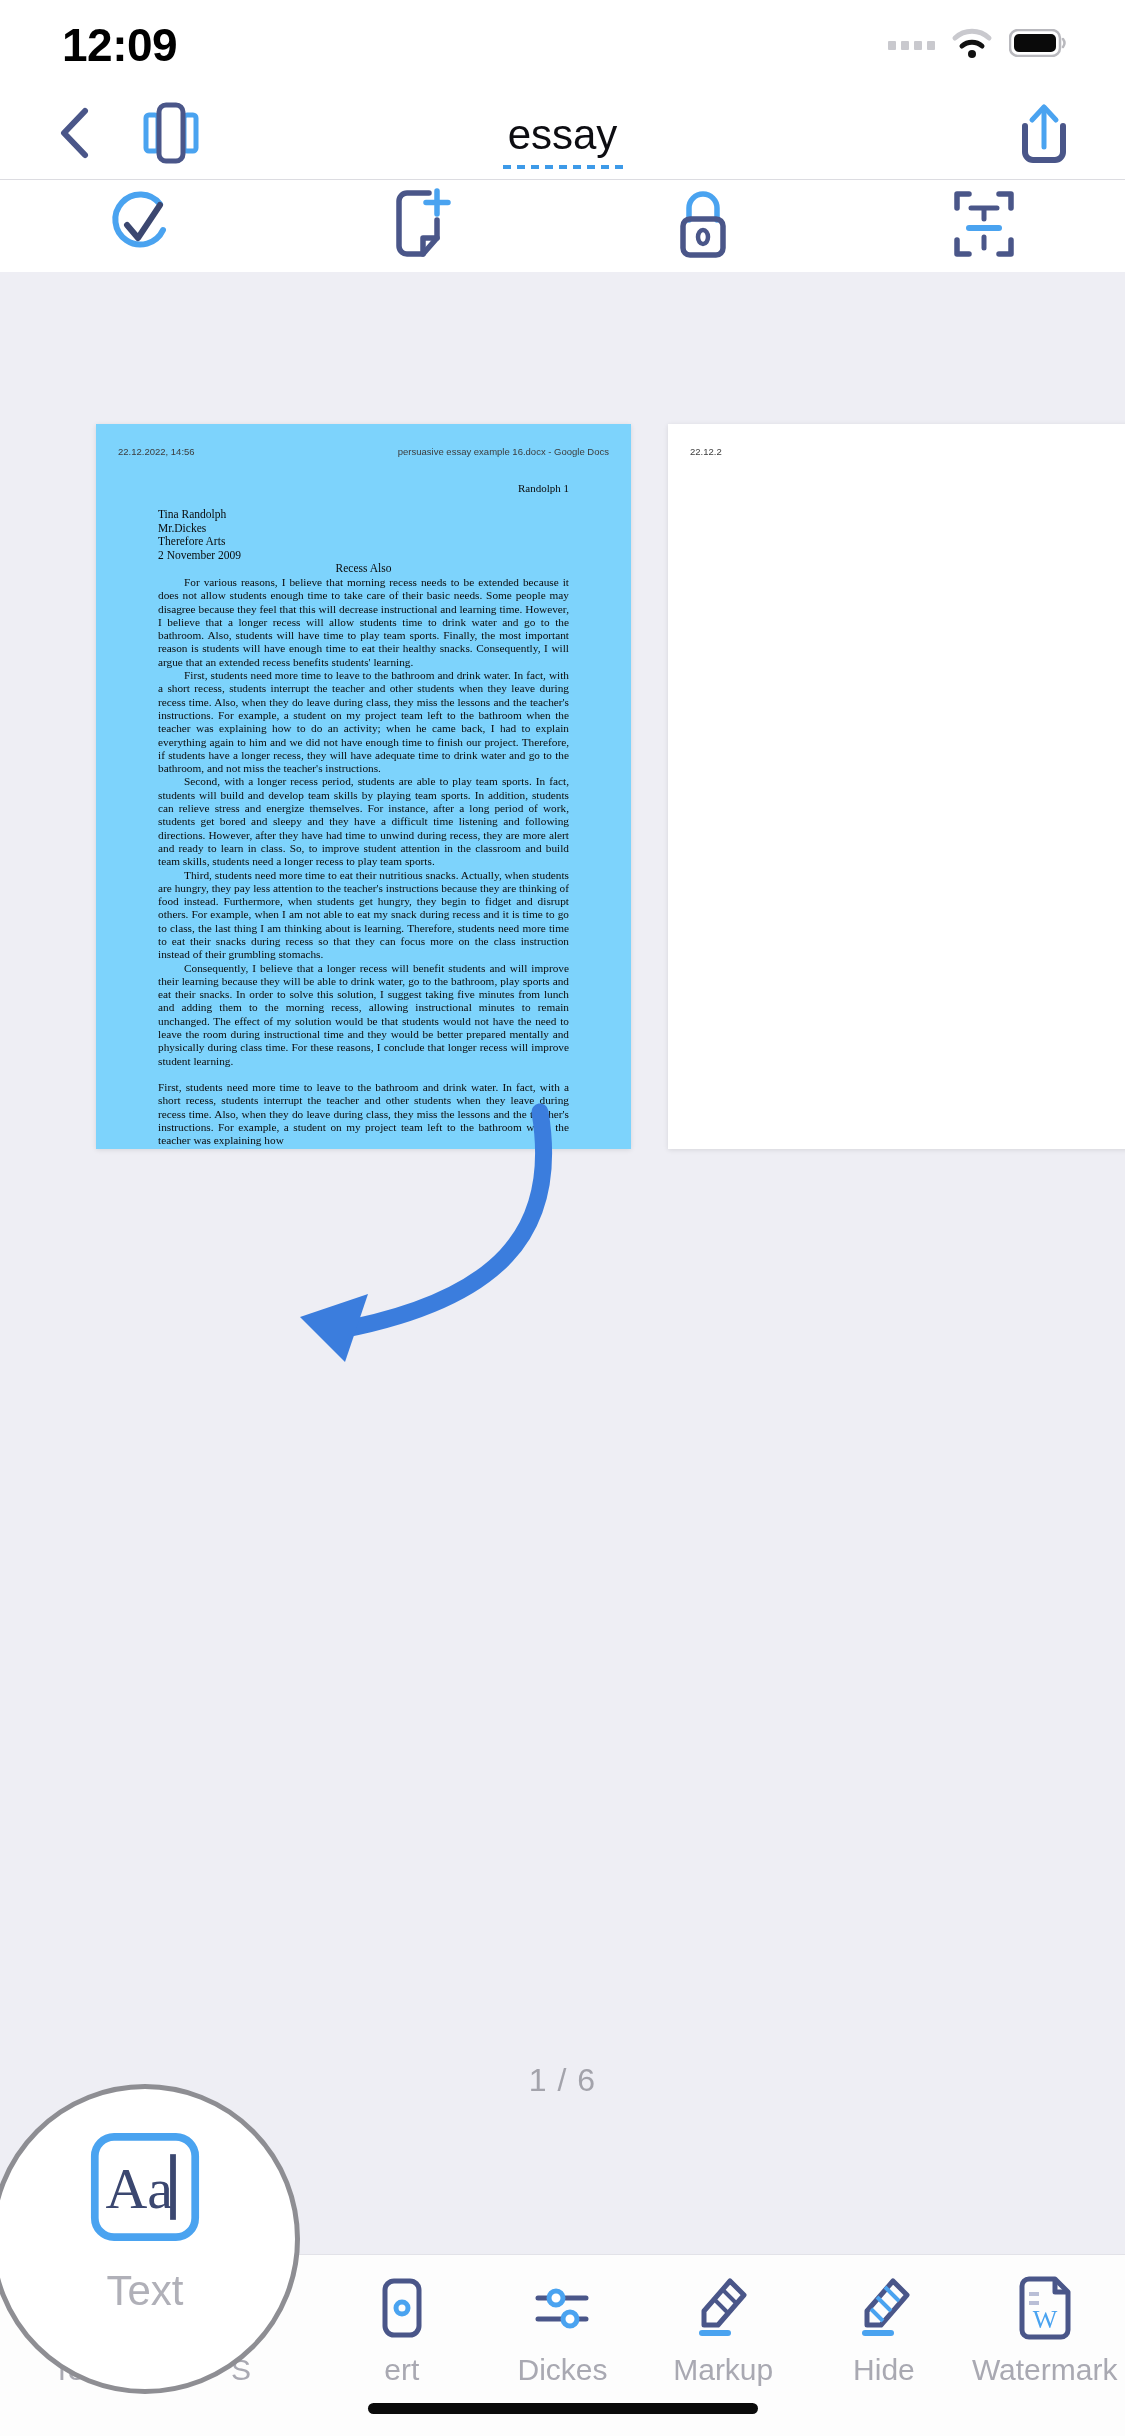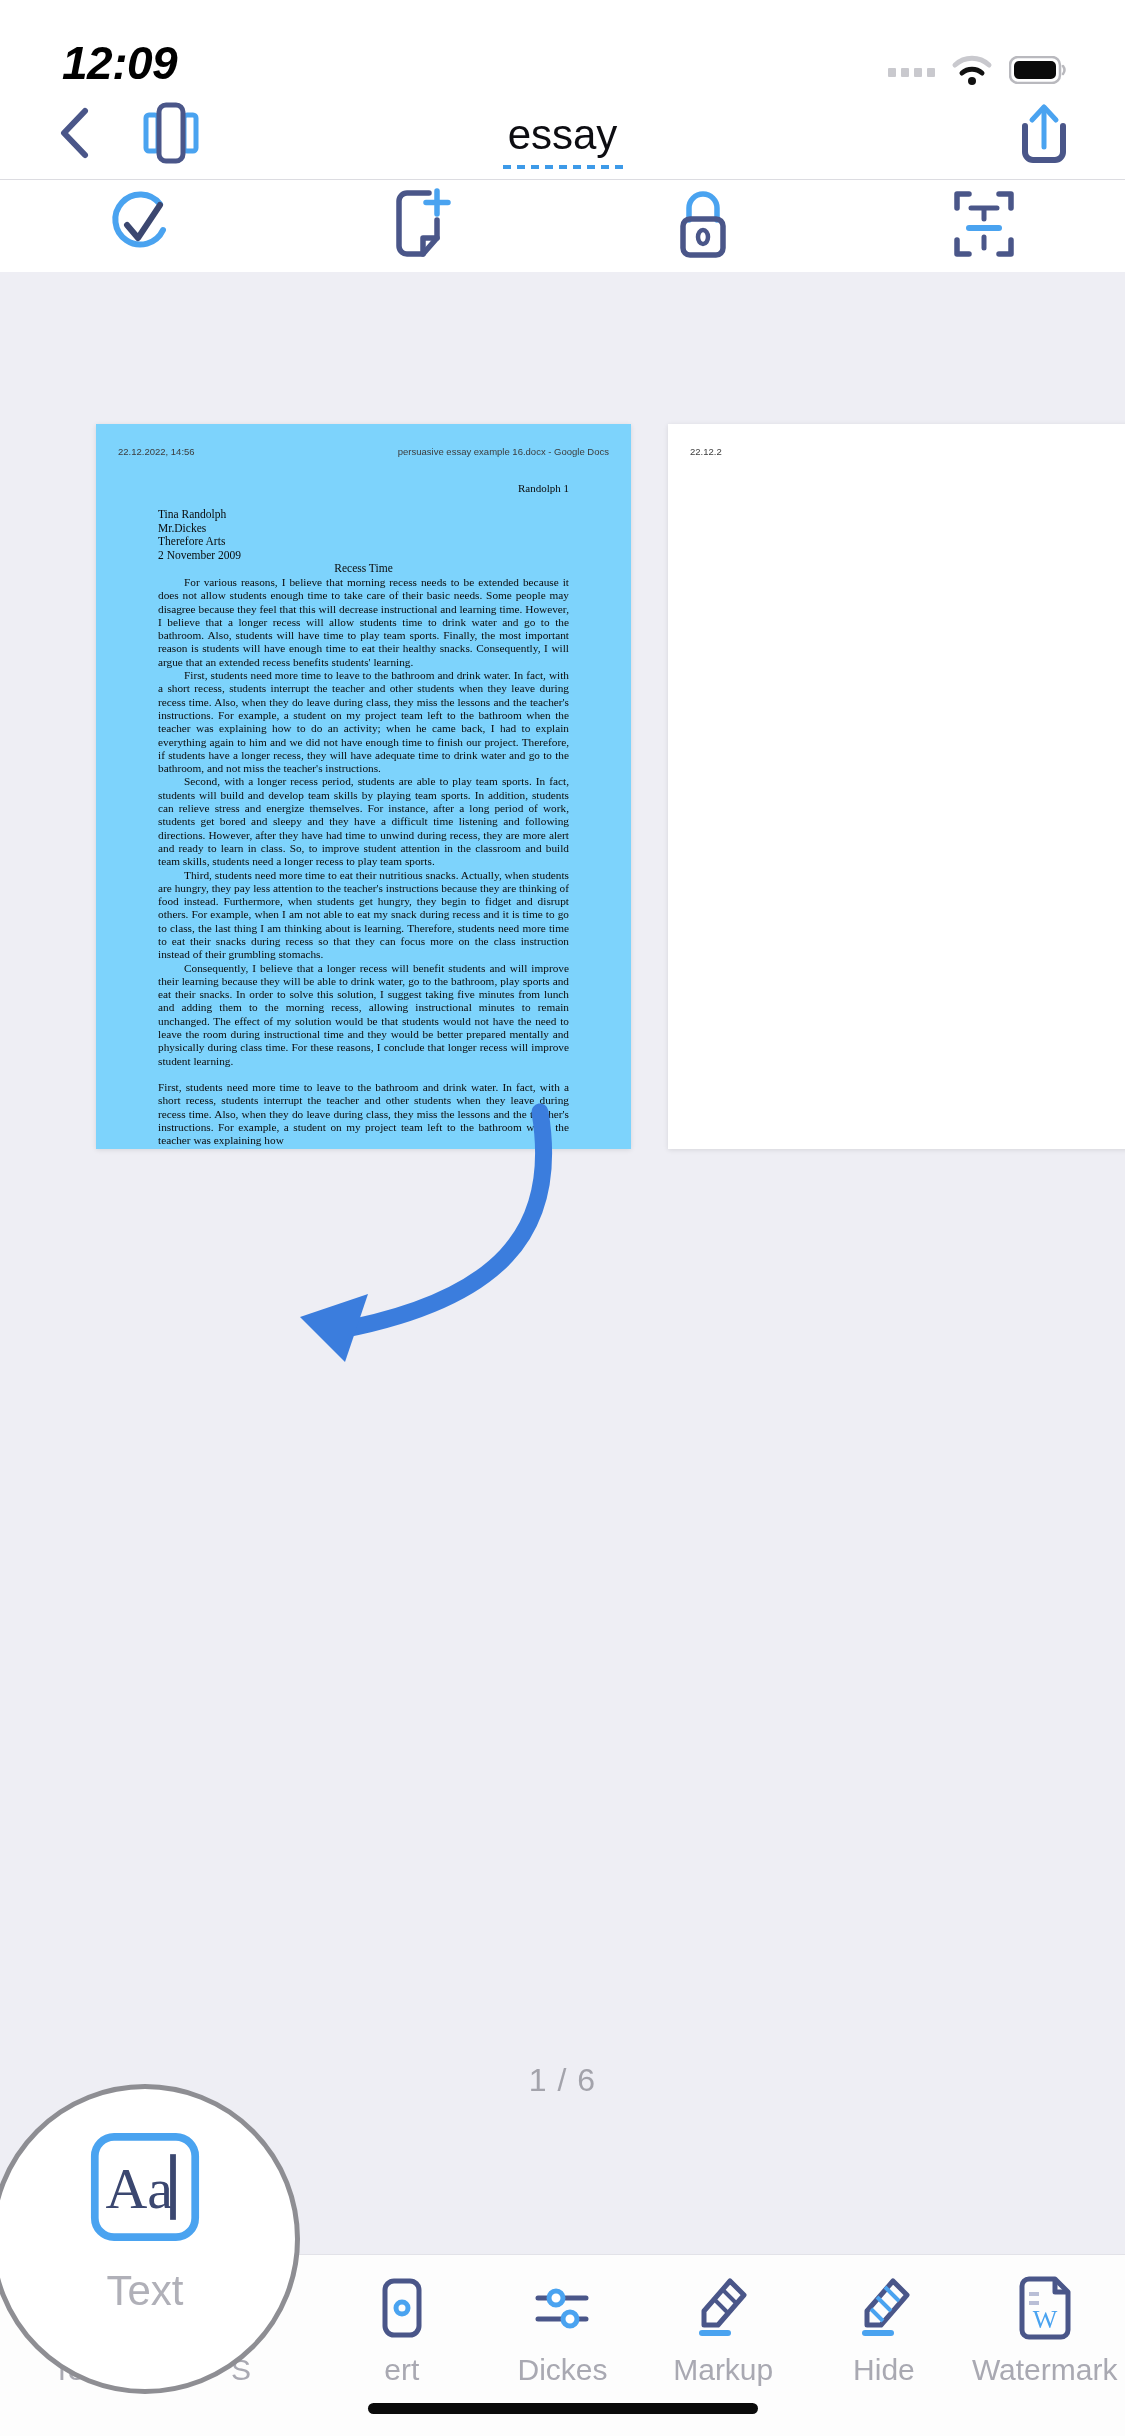--- a/index.html
+++ b/index.html
@@ -7,23 +7,22 @@
   body {
     font-family:"Liberation Sans", sans-serif;
     background:#ffffff;
     position:relative;
     overflow:hidden;
   }
 
   
   .status-bar{
     position:absolute; top:0; left:0; width:1125px; height:90px;
-    display:flex; align-items:flex-end; justify-content:space-between;
+    display:flex; align-items:center; justify-content:space-between;
     padding:0 58px 0 62px;
-    font-style:italic;
   }
   .status-time{
     font-size:46px; font-weight:700; color:#000; letter-spacing:-0.5px;
     font-family:"Liberation Sans", sans-serif;
   }
   .status-right{ display:flex; align-items:center; gap:16px; }
   .signal-dots{ display:flex; gap:5px; align-items:flex-end; }
   .signal-dots i{ display:block; width:8px; height:9px; background:#c9c9ce; border-radius:1px; }
 
   
@@ -255,21 +254,21 @@
     <div class="pg-header">
       <span>22.12.2022, 14:56</span>
       <span>persuasive essay example 16.docx - Google Docs</span>
     </div>
     <div class="pg-body">
       <div class="pg-running-head">Randolph 1</div>
       <div class="pg-meta">Tina Randolph</div>
       <div class="pg-meta">Mr.Dickes</div>
       <div class="pg-meta">Therefore Arts</div>
       <div class="pg-meta">2 November 2009</div>
-      <div class="pg-doctitle">Recess Time</div>
+      <div class="pg-doctitle">Recess Also</div>
       <div class="pg-para">For various reasons, I believe that morning recess needs to be extended because it does not allow students enough time to take care of their basic needs.  Some people may disagree because they feel that this will decrease instructional and learning time.  However, I believe that a longer recess will allow students time to drink water and go to the bathroom.  Also, students will have time to play team sports.  Finally, the most important reason is students will have enough time to eat their healthy snacks.  Consequently, I will argue that an extended recess benefits students' learning.</div>
       <div class="pg-para">First, students need more time to leave to the bathroom and drink water.  In fact, with a short recess, students interrupt the teacher and other students when they leave during recess time.  Also, when they do leave during class, they miss the lessons and the teacher's instructions.  For example, a student on my project team left to the bathroom when the teacher was explaining how to do an activity; when he came back, I had to explain everything again to him and we did not have enough time to finish our project.  Therefore, if students have a longer recess, they will have adequate time to drink water and go to the bathroom, and not miss the teacher's instructions.</div>
       <div class="pg-para">Second, with a longer recess period, students are able to play team sports.  In fact, students will build and develop team skills by playing team sports.  In addition, students can relieve stress and energize themselves.  For instance, after a long period of work, students get bored and sleepy and they have a difficult time listening and following directions.  However, after they have had time to unwind during recess, they are more alert and ready to learn in class.  So, to improve student attention in the classroom and build team skills, students need a longer recess to play team sports.</div>
       <div class="pg-para">Third, students need more time to eat their nutritious snacks.  Actually, when students are hungry, they pay less attention to the teacher's instructions because they are thinking of food instead.  Furthermore, when students get hungry, they begin to fidget and disrupt others.  For example, when I am not able to eat my snack during recess and it is time to go to class, the last thing I am thinking about is learning.  Therefore, students need more time to eat their snacks during recess so that they can focus more on the class instruction instead of their grumbling stomachs.</div>
       <div class="pg-para">Consequently, I believe that a longer recess will benefit students and will improve their learning because they will be able to drink water, go to the bathroom, play sports and eat their snacks.  In order to solve this solution, I suggest taking five minutes from lunch and adding them to the morning recess, allowing instructional minutes to remain unchanged.  The effect of my solution would be that students would not have the need to leave the room during instructional time and they would be better prepared mentally and physically during class time.  For these reasons, I conclude that longer recess will improve student learning.</div>
       <div class="pg-gap"></div>
       <div class="pg-para noindent">First, students need more time to leave to the bathroom and drink water.  In fact, with a short recess, students interrupt the teacher and other students when they leave during recess time.  Also, when they do leave during class, they miss the lessons and the teacher's instructions.  For example, a student on my project team left to the bathroom when the teacher was explaining how</div>
     </div>
   </div>
 

